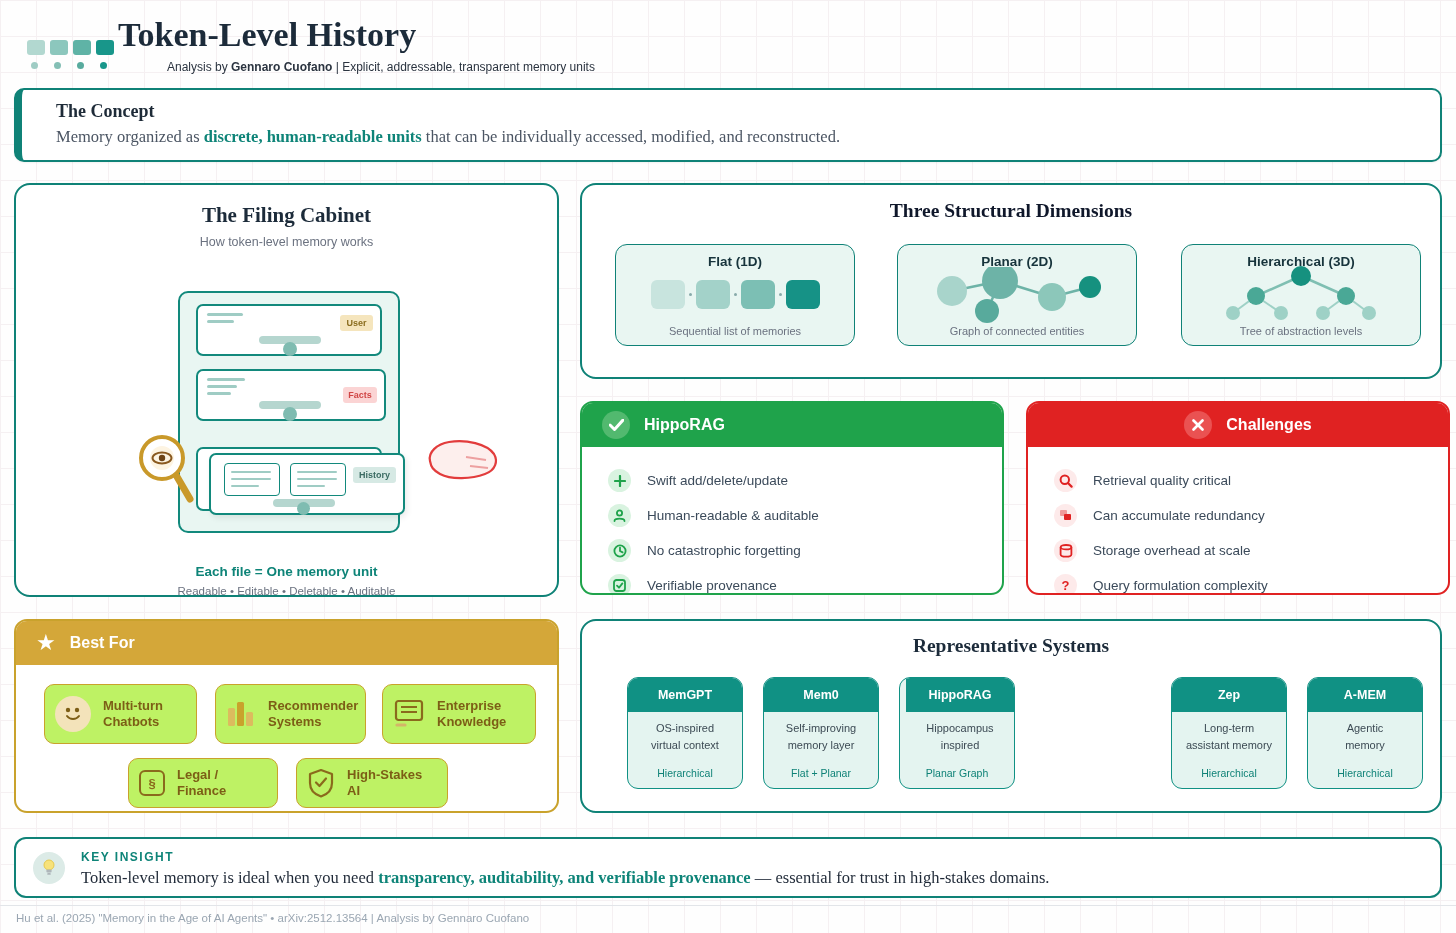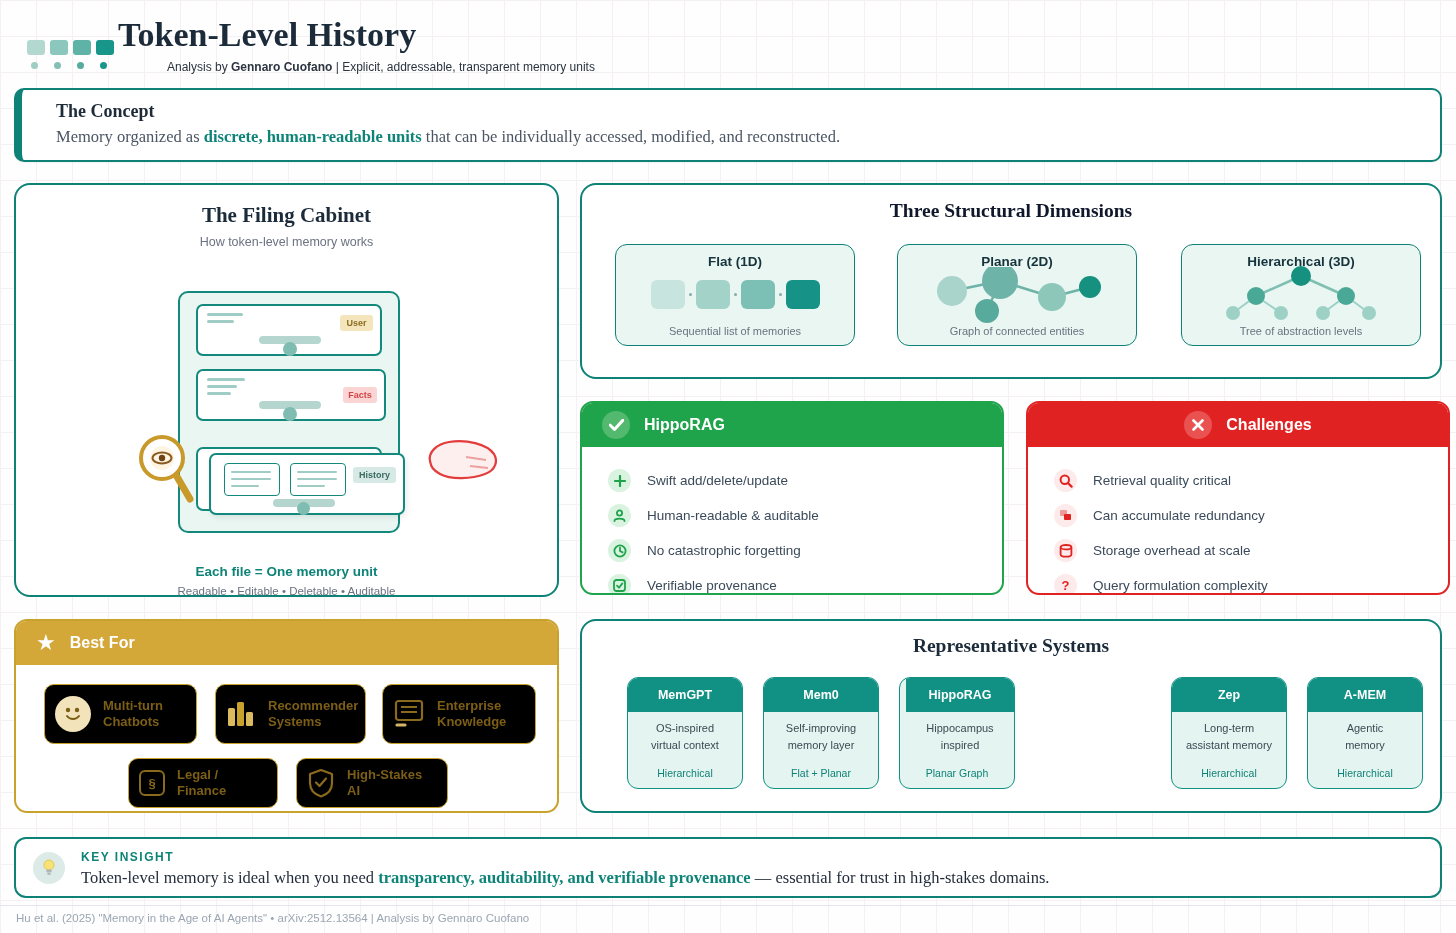--- a/index.html
+++ b/index.html
@@ -21,21 +21,21 @@
   .item-row{display:flex;align-items:center;gap:16px;height:35px;padding-left:26px;}
   .item-ic{width:23px;height:23px;border-radius:50%;display:flex;align-items:center;justify-content:center;flex:0 0 auto;}
   .item-lb{font-size:13.5px;color:#3b4a5a;}
   .dim-card{position:absolute;width:240px;height:102px;background:#e9f6f2;border:1.5px solid #0f8277;border-radius:12px;box-sizing:border-box;text-align:center;}
   .dim-label{font-size:13.5px;font-weight:bold;color:#17343c;margin-top:9px;}
   .dim-cap{position:absolute;left:0;right:0;bottom:8px;font-size:11px;color:#6b7280;}
   .sys-card{position:absolute;width:116px;height:112px;border:1.5px solid #109184;border-radius:11px;overflow:hidden;background:#e4f4f0;box-sizing:border-box;}
   .sys-hd{height:34px;background:#109184;display:flex;align-items:center;justify-content:center;color:#fff;font-weight:bold;font-size:12.5px;}
   .sys-desc{font-size:11px;color:#3c4a54;text-align:center;line-height:17px;margin-top:8px;}
   .sys-type{position:absolute;left:0;right:0;bottom:9px;text-align:center;font-size:10.5px;color:#0f8277;}
-  .bf-chip{position:absolute;background:#000000;border:1.5px solid #c9a22c;border-radius:10px;box-sizing:border-box;display:flex;align-items:center;gap:12px;padding:0 10px;}
+  .bf-chip{position:absolute;background:#bef264;border:1.5px solid #c9a22c;border-radius:10px;box-sizing:border-box;display:flex;align-items:center;gap:12px;padding:0 10px;}
   .bf-label{font-size:13px;font-weight:bold;color:#7c5e16;line-height:16px;}
   .file-card{position:absolute;background:#fff;border:2px solid #12897c;border-radius:7px;box-sizing:border-box;}
   .file-line{position:absolute;height:3px;border-radius:2px;background:#9fccc4;}
   .handle-bar{position:absolute;height:8px;border-radius:4px;background:#b5d6cf;}
   .handle-dot{position:absolute;width:14px;height:14px;border-radius:50%;background:#7fbcb1;}
   .tab{position:absolute;font-size:9px;font-weight:bold;border-radius:3px;display:flex;align-items:center;justify-content:center;}
   .mini-box{position:absolute;width:56px;height:33px;border:1.5px solid #12897c;border-radius:4px;background:#fff;box-sizing:border-box;}
 </style>
 </head>
 <body>

